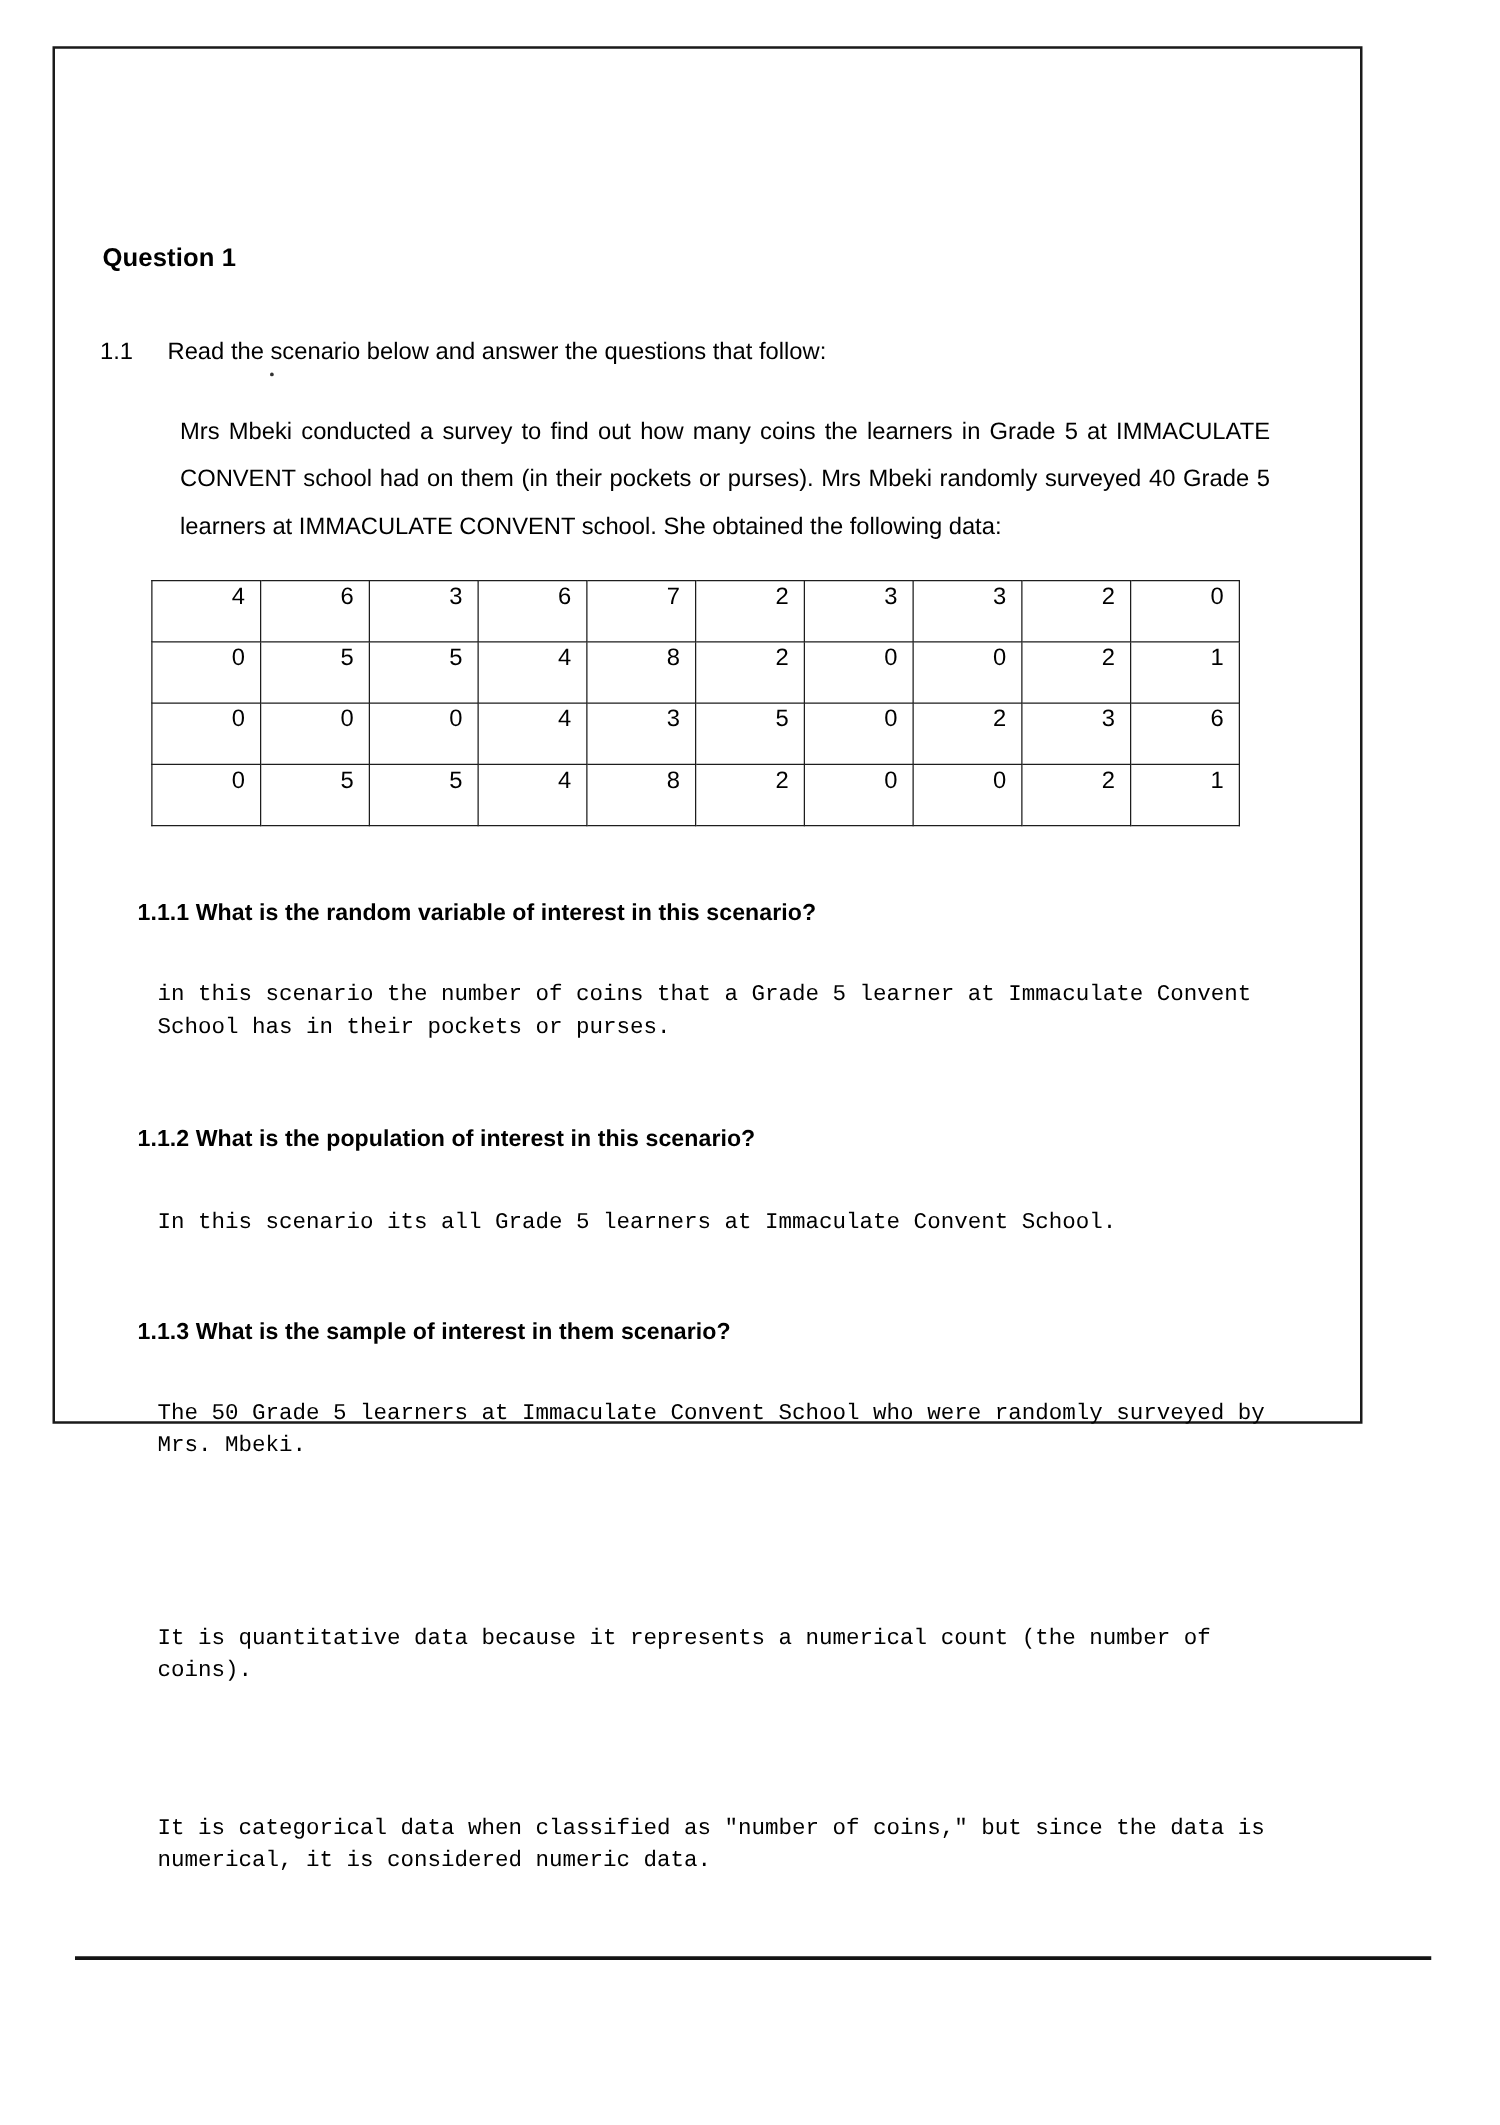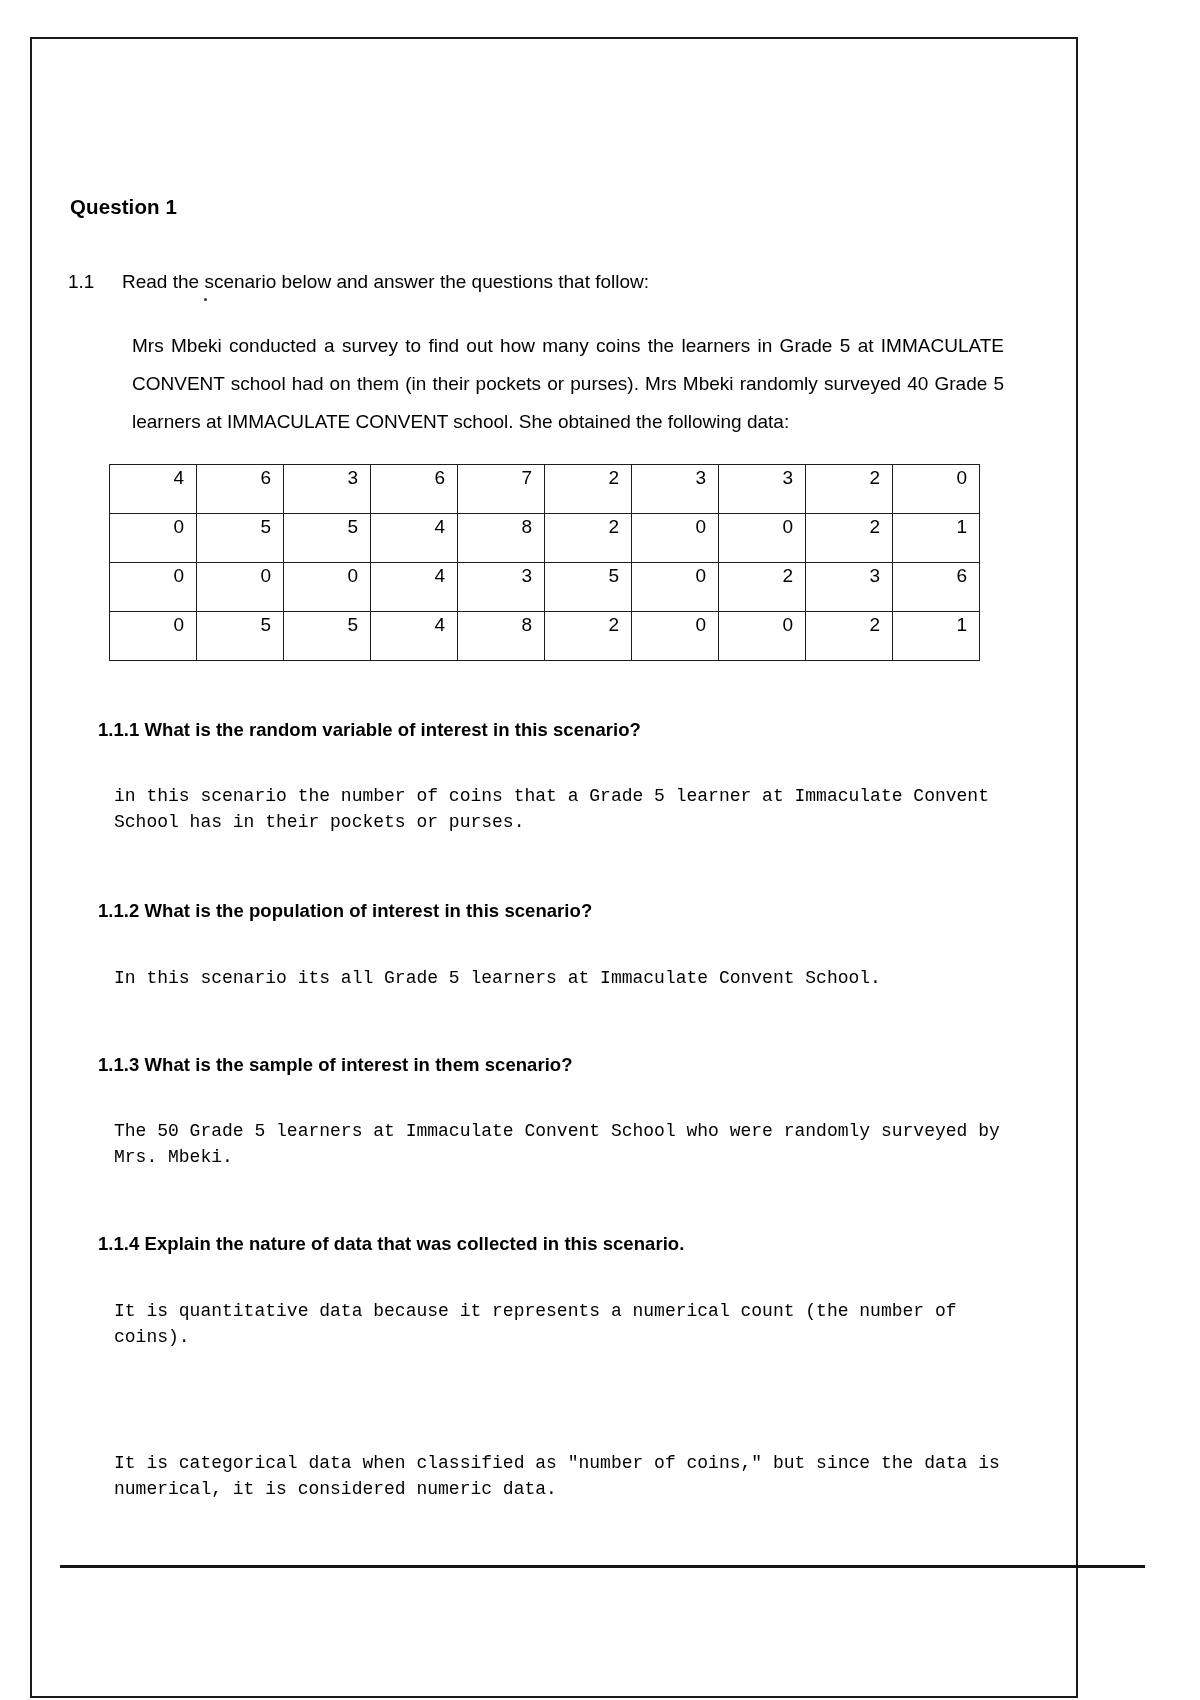--- a/index.html
+++ b/index.html
@@ -12,24 +12,24 @@
     height: 1700px;
     font-family: "Liberation Sans", sans-serif;
     color: #000000;
     position: relative;
     overflow: hidden;
   }
 
   
   .page-frame {
     position: absolute;
-    left: 30px;
+    left: 42px;
     top: 37px;
     width: 1048px;
-    height: 1661px;
+    height: 1102px;
     border: 2px solid #1a1a1a;
     background: #ffffff;
     box-sizing: border-box;
   }
   .page-inner {
     position: absolute;
     left: 0; top: 0; right: 0; bottom: 0;
     padding: 0;
   }
 
@@ -219,21 +219,20 @@
     <div class="sub-q sq2">1.1.2 What is the population of interest in this scenario?</div>
     <div class="answer ans2">
       <p>In this scenario its all Grade 5 learners at Immaculate Convent School.</p>
     </div>
 
     <div class="sub-q sq3">1.1.3 What is the sample of interest in them scenario?</div>
     <div class="answer ans3">
       <p>The 50 Grade 5 learners at Immaculate Convent School who were randomly surveyed by Mrs. Mbeki.</p>
     </div>
 
-    <div class="sub-q sq4">1.1.4 Explain the nature of data that was collected in this scenario.</div>
     <div class="answer ans4">
       <p>It is quantitative data because it represents a numerical count (the number of coins).</p>
     </div>
 
     <div class="answer ans5">
       <p>It is categorical data when classified as "number of coins," but since the data is numerical, it is considered numeric data.</p>
     </div>
 
   </div>
 </div>

